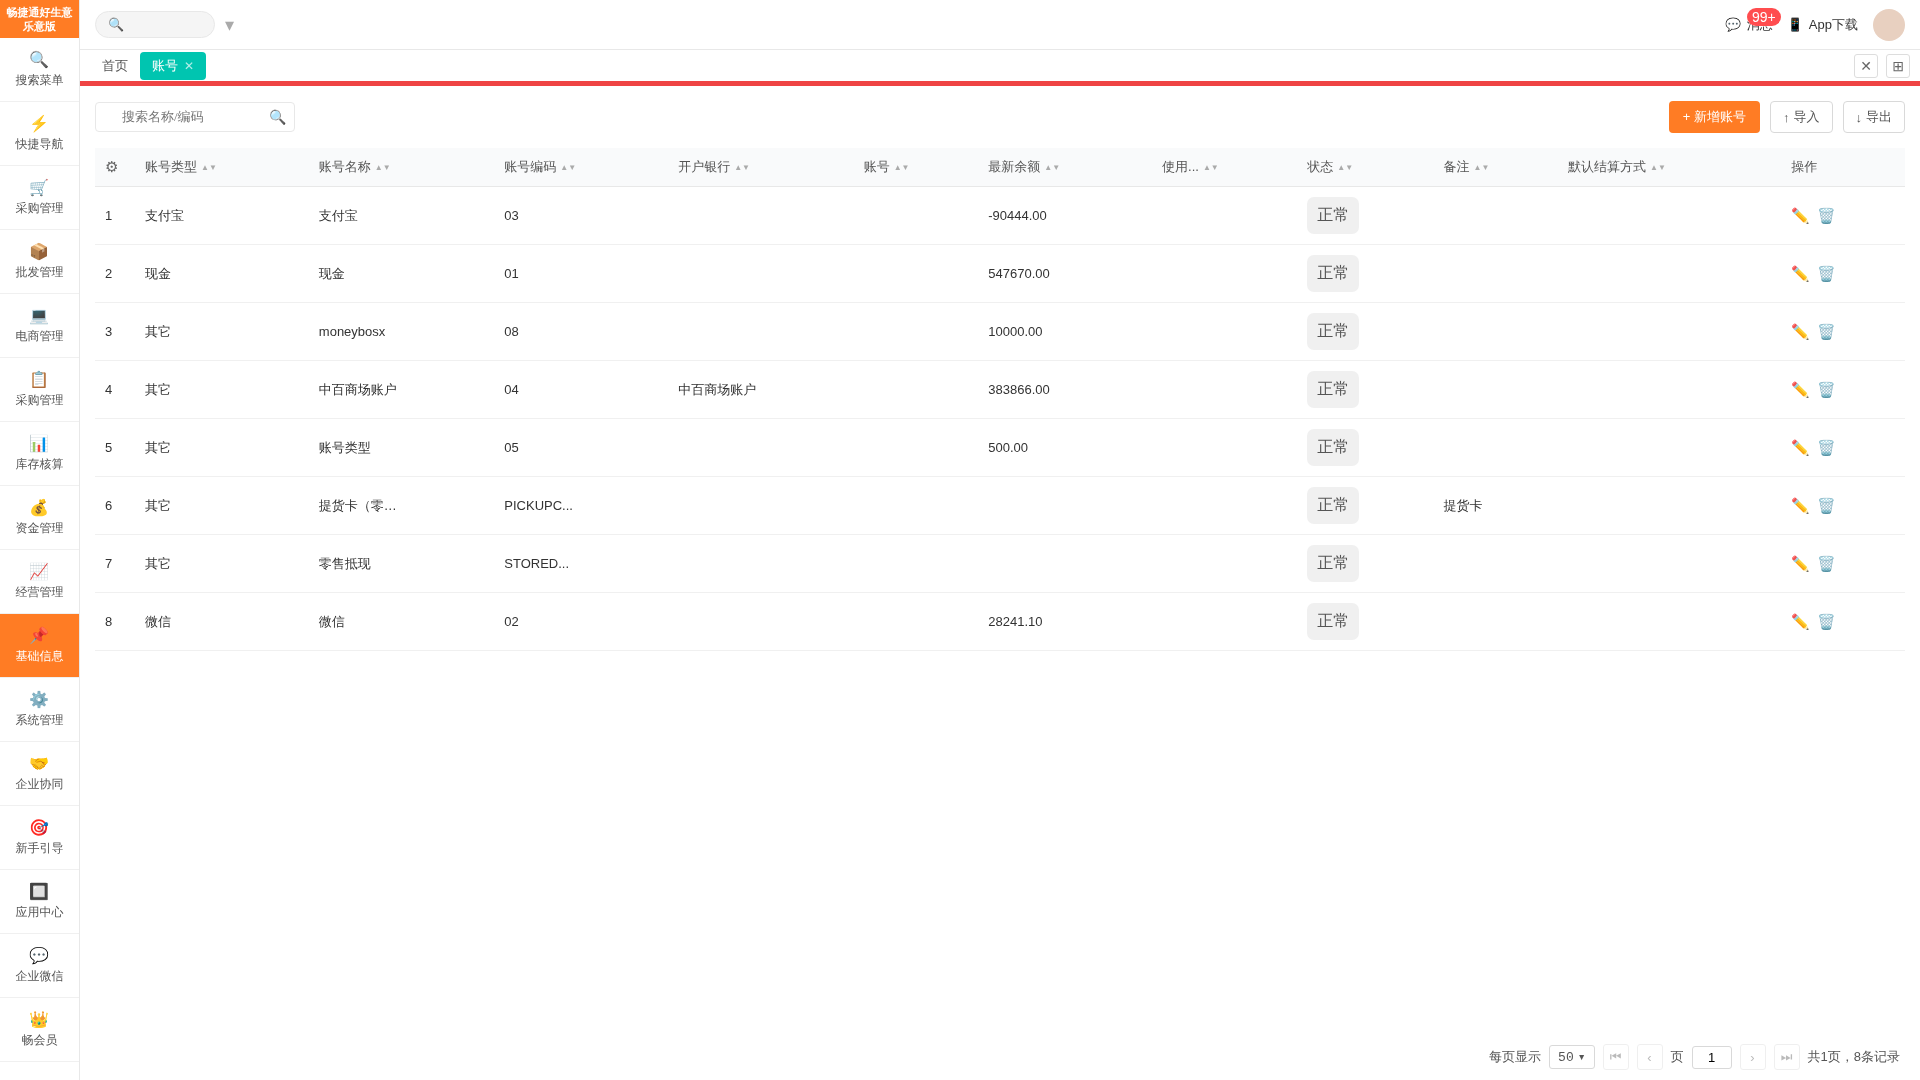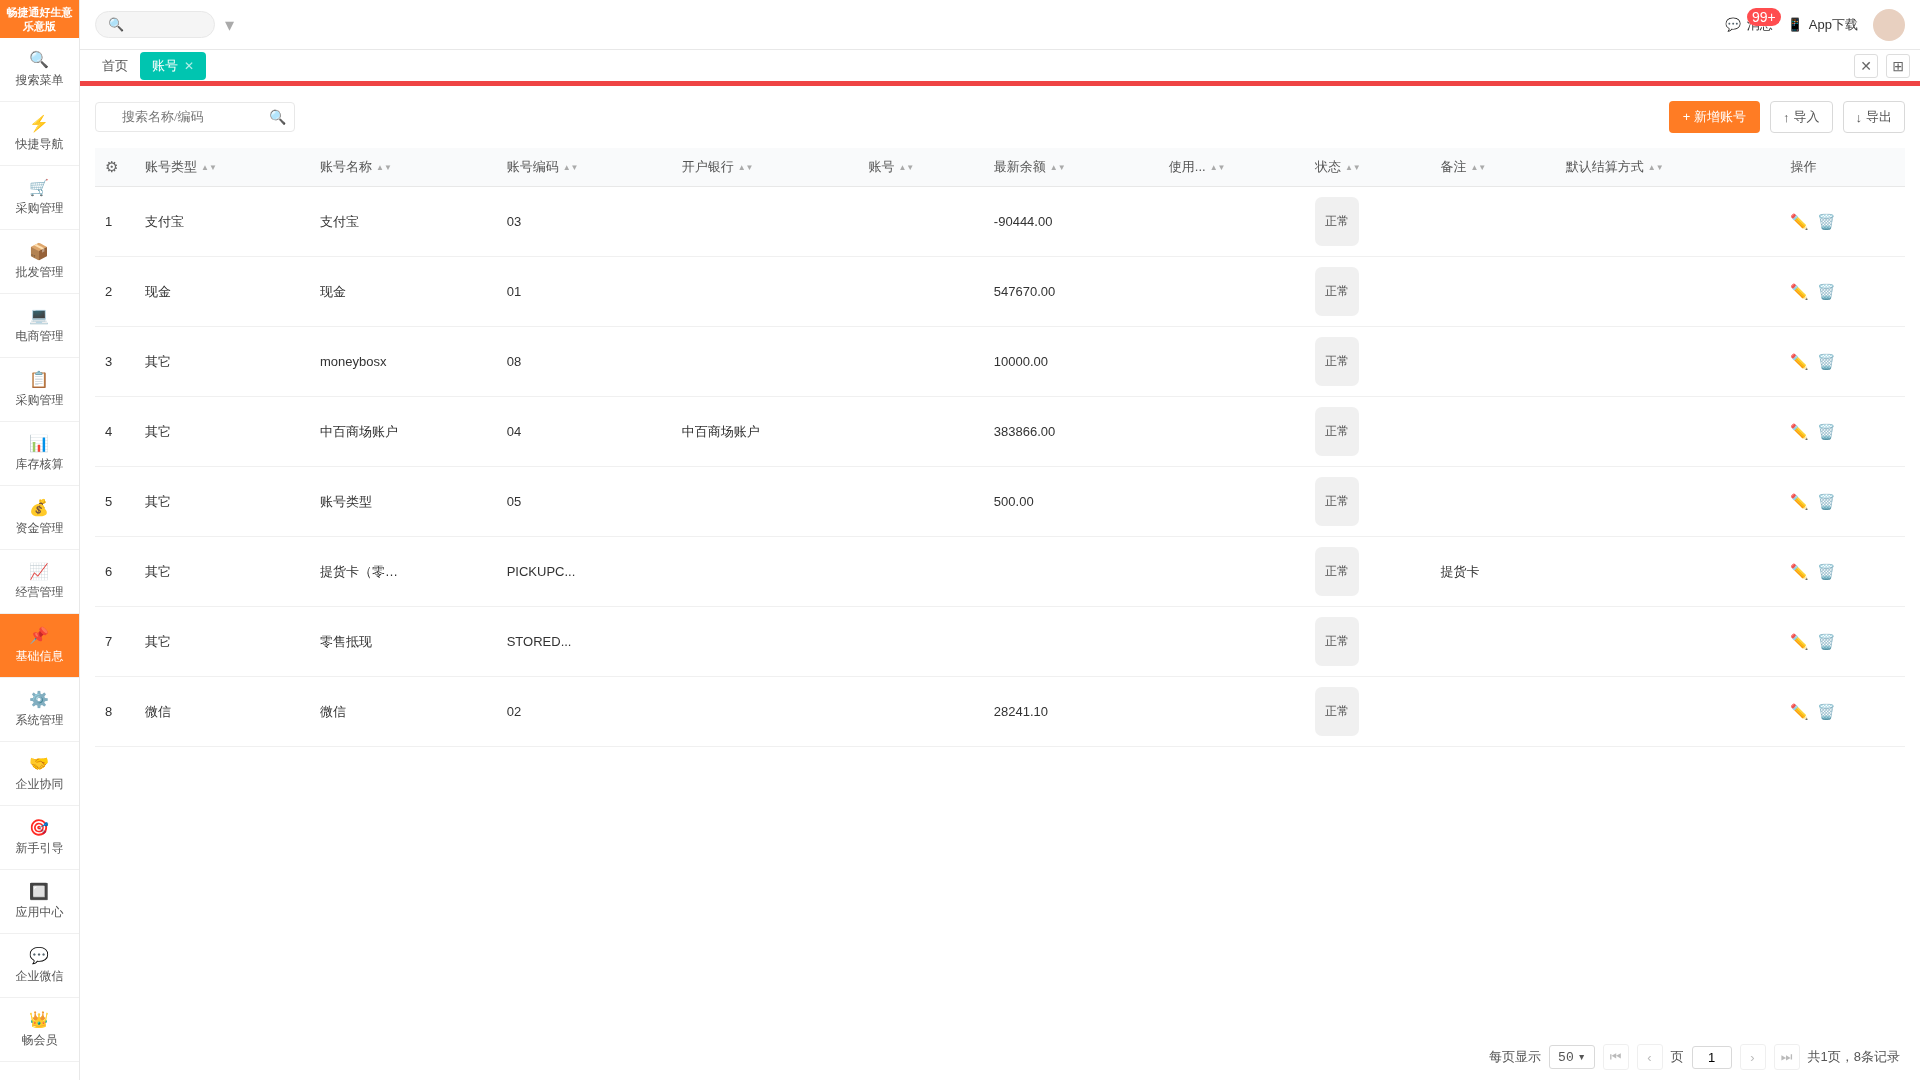--- a/index.html
+++ b/index.html
@@ -259,23 +259,23 @@
       line-height: 1;
     }
     .data-table td {
       padding: 10px 10px;
       border-bottom: 1px solid #f0f0f0;
       color: #333;
       font-size: 13px;
     }
     .status-badge {
       display: inline-block;
-      padding: 16px 10px;
+      padding: 8px 10px;
       border-radius: 7px;
-      font-size: 12px;
+      font-size: 16px;
       background: #f0f0f0;
       color: #666;
     }
     .status-normal { background: #f0f0f0; color: #555; }
     .action-icons {
       display: flex;
       gap: 8px;
       align-items: center;
     }
     .action-icon {

